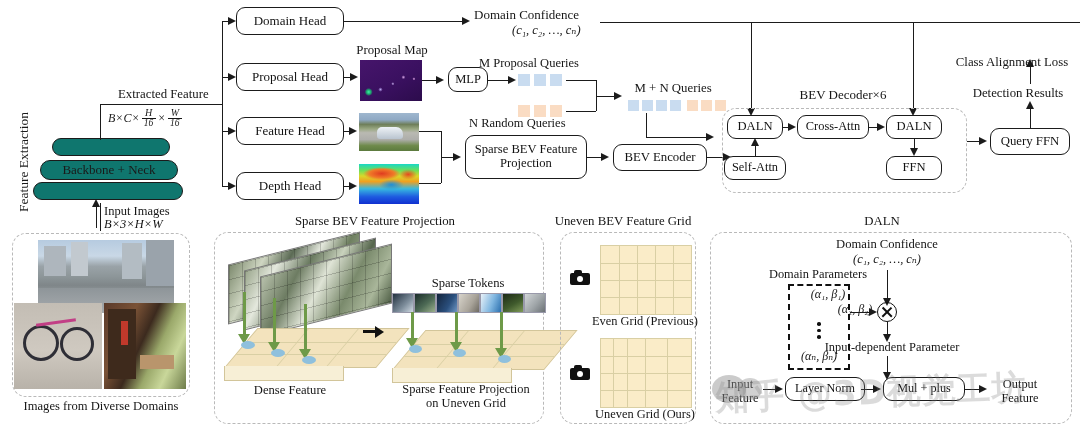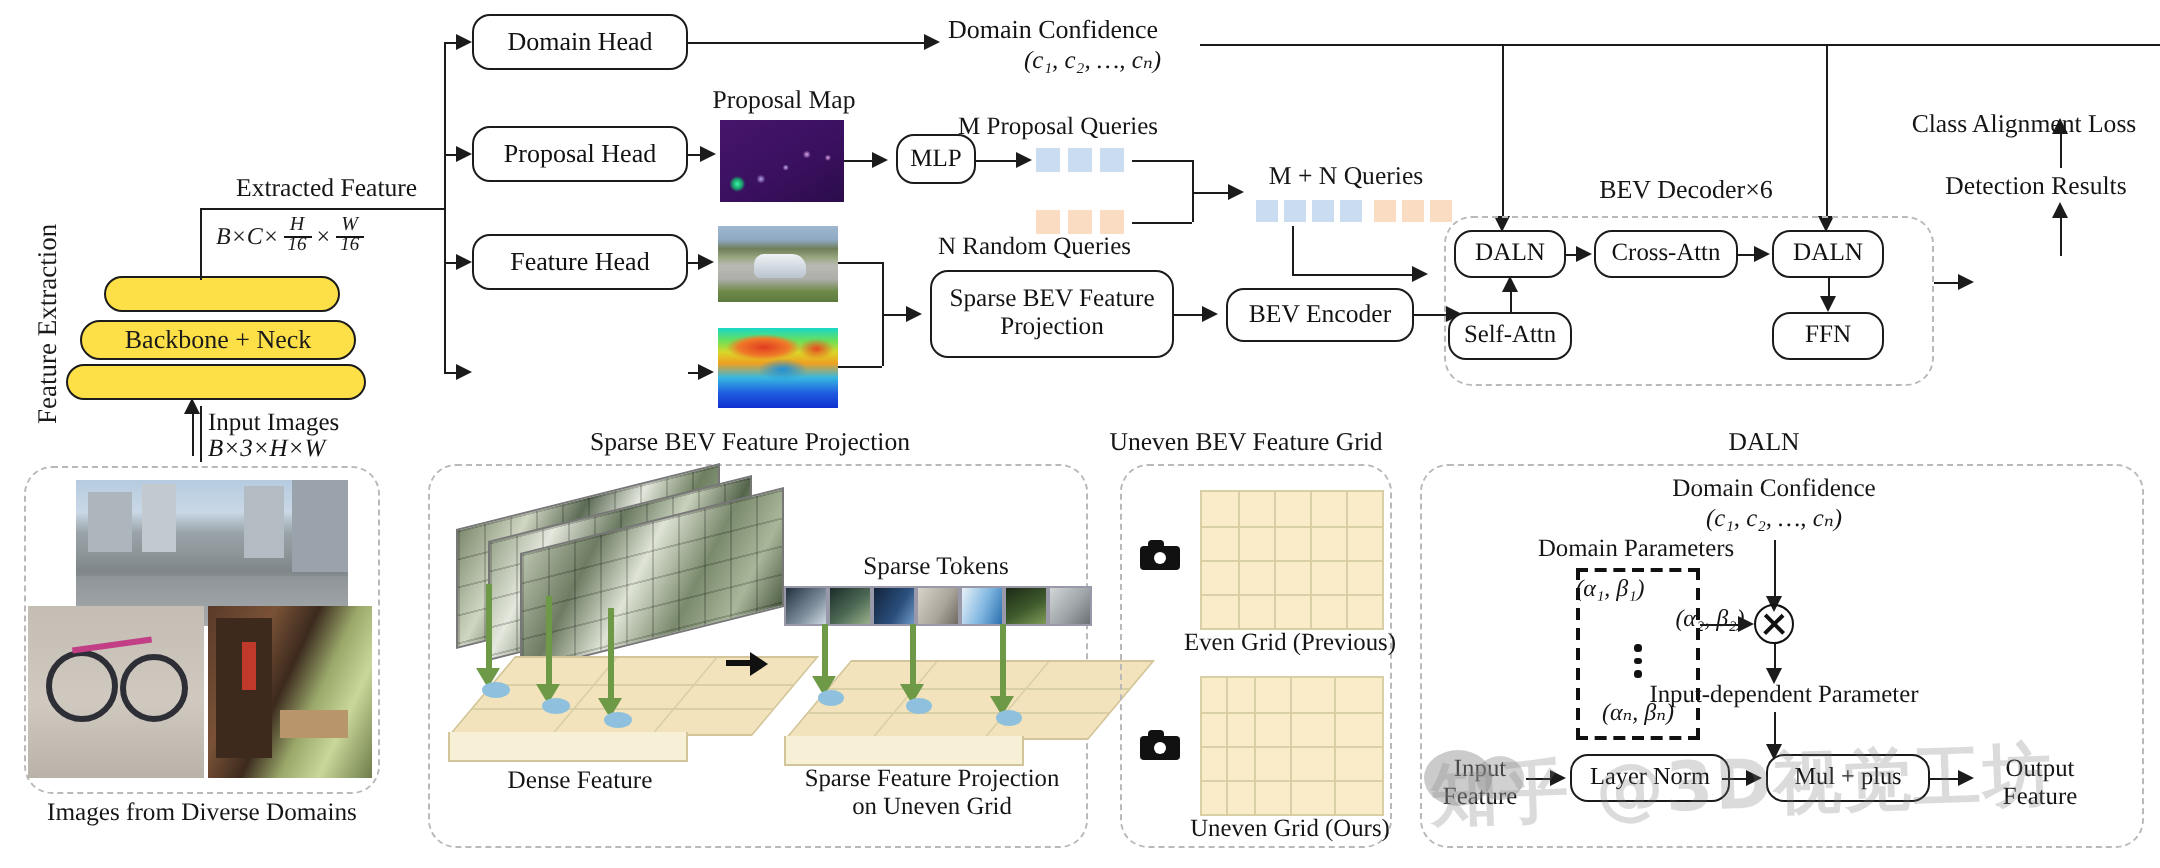--- a/index.html
+++ b/index.html
@@ -38,21 +38,21 @@
     text-align: center;
     font-family: "Liberation Serif", "DejaVu Serif", serif;
     color: #121212;
     box-sizing: border-box;
     line-height: 1.1;
   }
   .pill {
     position: absolute;
     border: 1.6px solid #1b1b1b;
     border-radius: 999px;
-    background: #fde047;
+    background: #0f766e;
     display: flex;
     align-items: center;
     justify-content: center;
     box-sizing: border-box;
     font-family: "Liberation Serif", "DejaVu Serif", serif;
   }
   
   .hl { position: absolute; height: 0; border-top: 1.5px solid #1b1b1b; }
   .vl { position: absolute; width: 0; border-left: 1.5px solid #1b1b1b; }
 
@@ -168,20 +168,23 @@
 
   <div class="box" style="left:236px; top:7px; width:108px; height:28px; font-size:13px;">
     <span>Domain Head</span>
   </div>
   <div class="box" style="left:236px; top:117px; width:108px; height:28px; font-size:13px;">
     <span>Feature Head</span>
   </div>
   <div class="box" style="left:236px; top:63px; width:108px; height:28px; font-size:13px;">
     <span>Proposal Head</span>
   </div>
+  <div class="box" style="left:236px; top:172px; width:108px; height:28px; font-size:13px;">
+    <span>Depth Head</span>
+  </div>
 
   <div class="hl" style="left:344px; top:21px; width:120px;"></div>
   <div class="ar ar-r" style="left:462px; top:16.5px;"></div>
   <div class="txt" style="left:474px; top:8px; font-size:13px;">Domain Confidence</div>
   <div class="txt" style="left:512px; top:24px; font-size:12.5px; font-style:italic;">(c₁, c₂, …, cₙ)</div>
 
   <div class="hl" style="left:600px; top:22px; width:486px;"></div>
   <div class="vl" style="left:751px; top:22px; height:88px;"></div>
   <div class="ar ar-d" style="left:746.5px; top:108px;"></div>
   <div class="vl" style="left:913px; top:22px; height:88px;"></div>
@@ -300,20 +303,23 @@
   <div class="hl" style="left:869px; top:127px; width:9px;"></div>
   <div class="ar ar-r" style="left:877px; top:122.5px;"></div>
   <div class="vl" style="left:755px; top:145px; height:11px;"></div>
   <div class="ar ar-u" style="left:750.5px; top:138px;"></div>
   <div class="vl" style="left:914px; top:139px; height:10px;"></div>
   <div class="ar ar-d" style="left:909.5px; top:148px;"></div>
 
   <div class="hl" style="left:967px; top:141px; width:14px;"></div>
   <div class="ar ar-r" style="left:979px; top:136.5px;"></div>
 
+  <div class="box" style="left:990px; top:128px; width:80px; height:27px; font-size:12.8px;">
+    <span>Query FFN</span>
+  </div>
 
   <div class="vl" style="left:1030px; top:108px; height:20px;"></div>
   <div class="ar ar-u" style="left:1025.5px; top:101px;"></div>
   <div class="txt ctr" style="left:1018px; top:87px; font-size:12.8px;">Detection Results</div>
 
   <div class="vl" style="left:1030px; top:66px; height:18px;"></div>
   <div class="ar ar-u" style="left:1025.5px; top:59px;"></div>
   <div class="txt ctr" style="left:1012px; top:56px; font-size:12.8px;text-align:center;">Class Alignment Loss</div>
 
   <div class="dashbox" style="left:12px; top:233px; width:178px; height:164px;"></div>
@@ -466,21 +472,21 @@
   <div class="dashbox" style="left:710px; top:232px; width:362px; height:192px;"></div>
 
   <div class="txt ctr" style="left:887px; top:238px; font-size:12.6px;">Domain Confidence</div>
   <div class="txt ctr" style="left:887px; top:253px; font-size:12.4px; font-style:italic;">(c₁, c₂, …, cₙ)</div>
 
   <div class="vl" style="left:887px; top:270px; height:30px;"></div>
   <div class="ar ar-d" style="left:882.5px; top:298px;"></div>
 
   <div class="txt ctr" style="left:818px; top:268px; font-size:12.4px;">Domain Parameters</div>
   <div class="dashbox-dark" style="left:788px; top:284px; width:62px; height:86px; border-radius:0;"></div>
-  <div class="txt ctr" style="left:805px; top:288px; font-size:12px; font-style:italic;">(α₁, β₁)</div>
+  <div class="txt ctr" style="left:828px; top:288px; font-size:12px; font-style:italic;">(α₁, β₁)</div>
   <div class="txt ctr" style="left:819px; top:303px; font-size:12px; font-style:italic;margin-left:36px;">(α₂, β₂)</div>
   <div class="dots3" style="left:817px; top:322px;">
     <i></i>
       <i></i>
       <i></i>
   </div>
   <div class="txt ctr" style="left:819px; top:350px; font-size:12px; font-style:italic;">(αₙ, βₙ)</div>
 
   <div class="hl" style="left:850px; top:312px; width:22px;"></div>
   <div class="ar ar-r" style="left:869px; top:307.5px;"></div>

